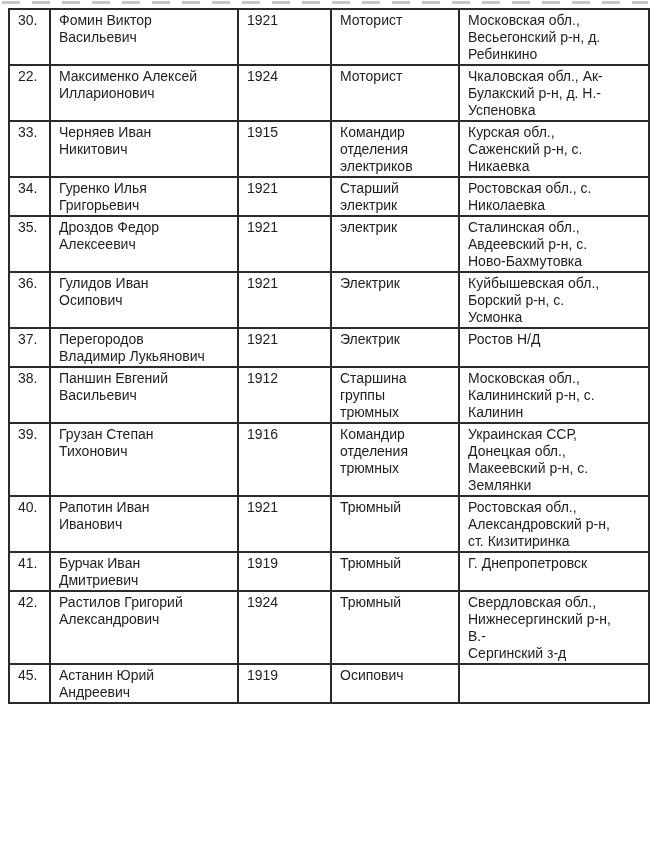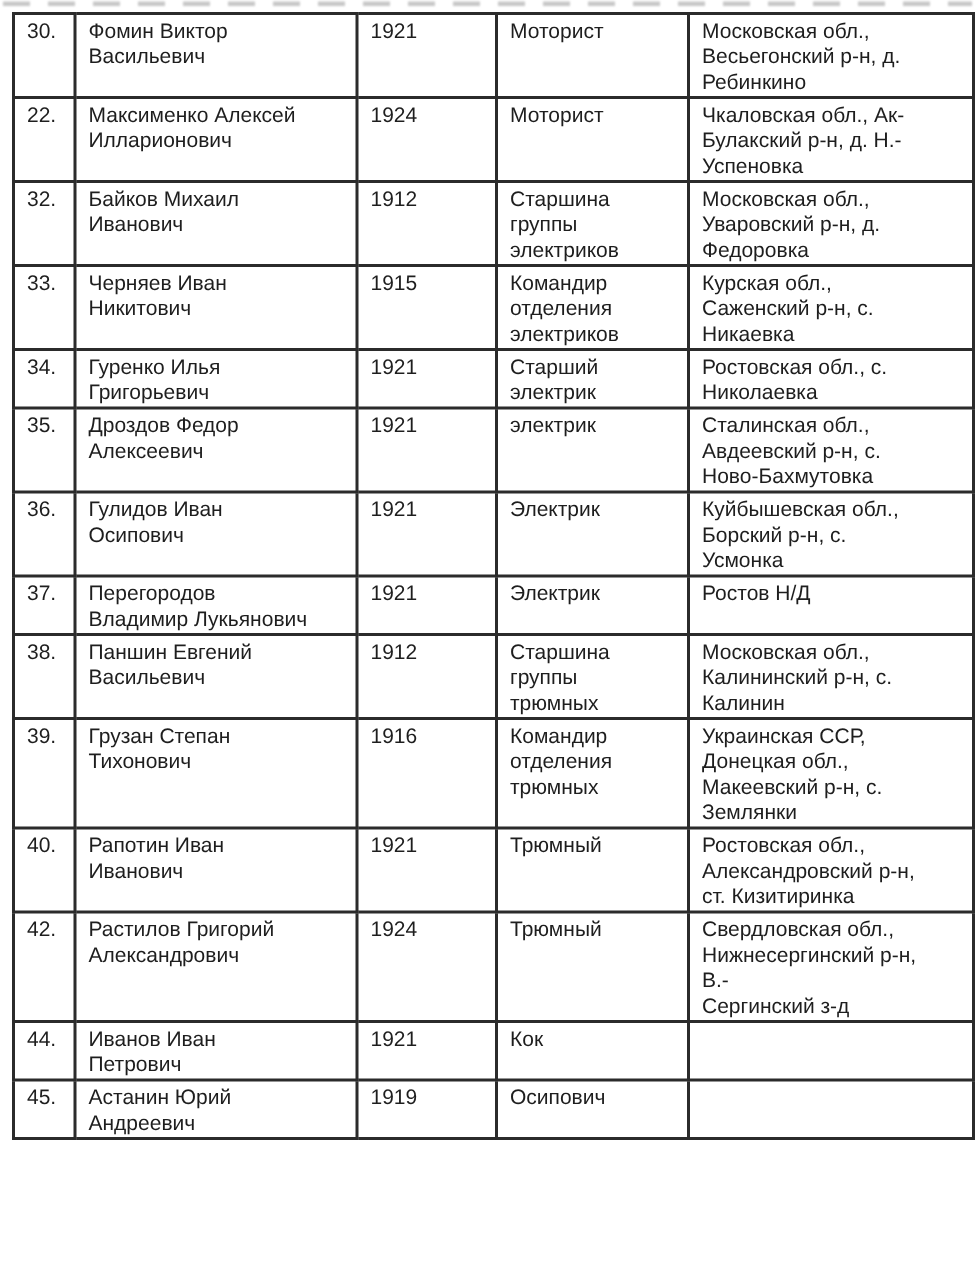--- a/index.html
+++ b/index.html
@@ -85,32 +85,20 @@
     <td>22.</td>
     <td>Максименко Алексей
 Илларионович</td>
     <td>1924</td>
     <td>Моторист</td>
     <td>Чкаловская обл., Ак-
 Булакский р-н, д. Н.-
 Успеновка</td>
   </tr>
 
-  <tr>
-    <td>32.</td>
-    <td>Байков Михаил
-Иванович</td>
-    <td>1912</td>
-    <td>Старшина
-группы
-электриков</td>
-    <td>Московская обл.,
-Уваровский р-н, д.
-Федоровка</td>
-  </tr>
 
   <tr>
     <td>33.</td>
     <td>Черняев Иван
 Никитович</td>
     <td>1915</td>
     <td>Командир
 отделения
 электриков</td>
     <td>Курская обл.,
@@ -191,42 +179,42 @@
     <td>40.</td>
     <td>Рапотин Иван
 Иванович</td>
     <td>1921</td>
     <td>Трюмный</td>
     <td>Ростовская обл.,
 Александровский р-н,
 ст. Кизитиринка</td>
   </tr>
 
+  <tr>
+    <td>41.</td>
+    <td>Бурчак Иван
+Дмитриевич</td>
+    <td>1919</td>
+    <td>Трюмный</td>
+    <td>Г. Днепропетровск</td>
+  </tr>
 
   <tr>
     <td>42.</td>
     <td>Растилов Григорий
 Александрович</td>
     <td>1924</td>
     <td>Трюмный</td>
     <td>Свердловская обл.,
 Нижнесергинский р-н,
 В.-
 Сергинский з-д</td>
   </tr>
 
 
-  <tr>
-    <td>44.</td>
-    <td>Иванов Иван
-Петрович</td>
-    <td>1921</td>
-    <td>Кок</td>
-    <td></td>
-  </tr>
 
   <tr>
     <td>45.</td>
     <td>Астанин Юрий
 Андреевич</td>
     <td>1919</td>
     <td>Осипович</td>
     <td></td>
   </tr>
 </tbody>

